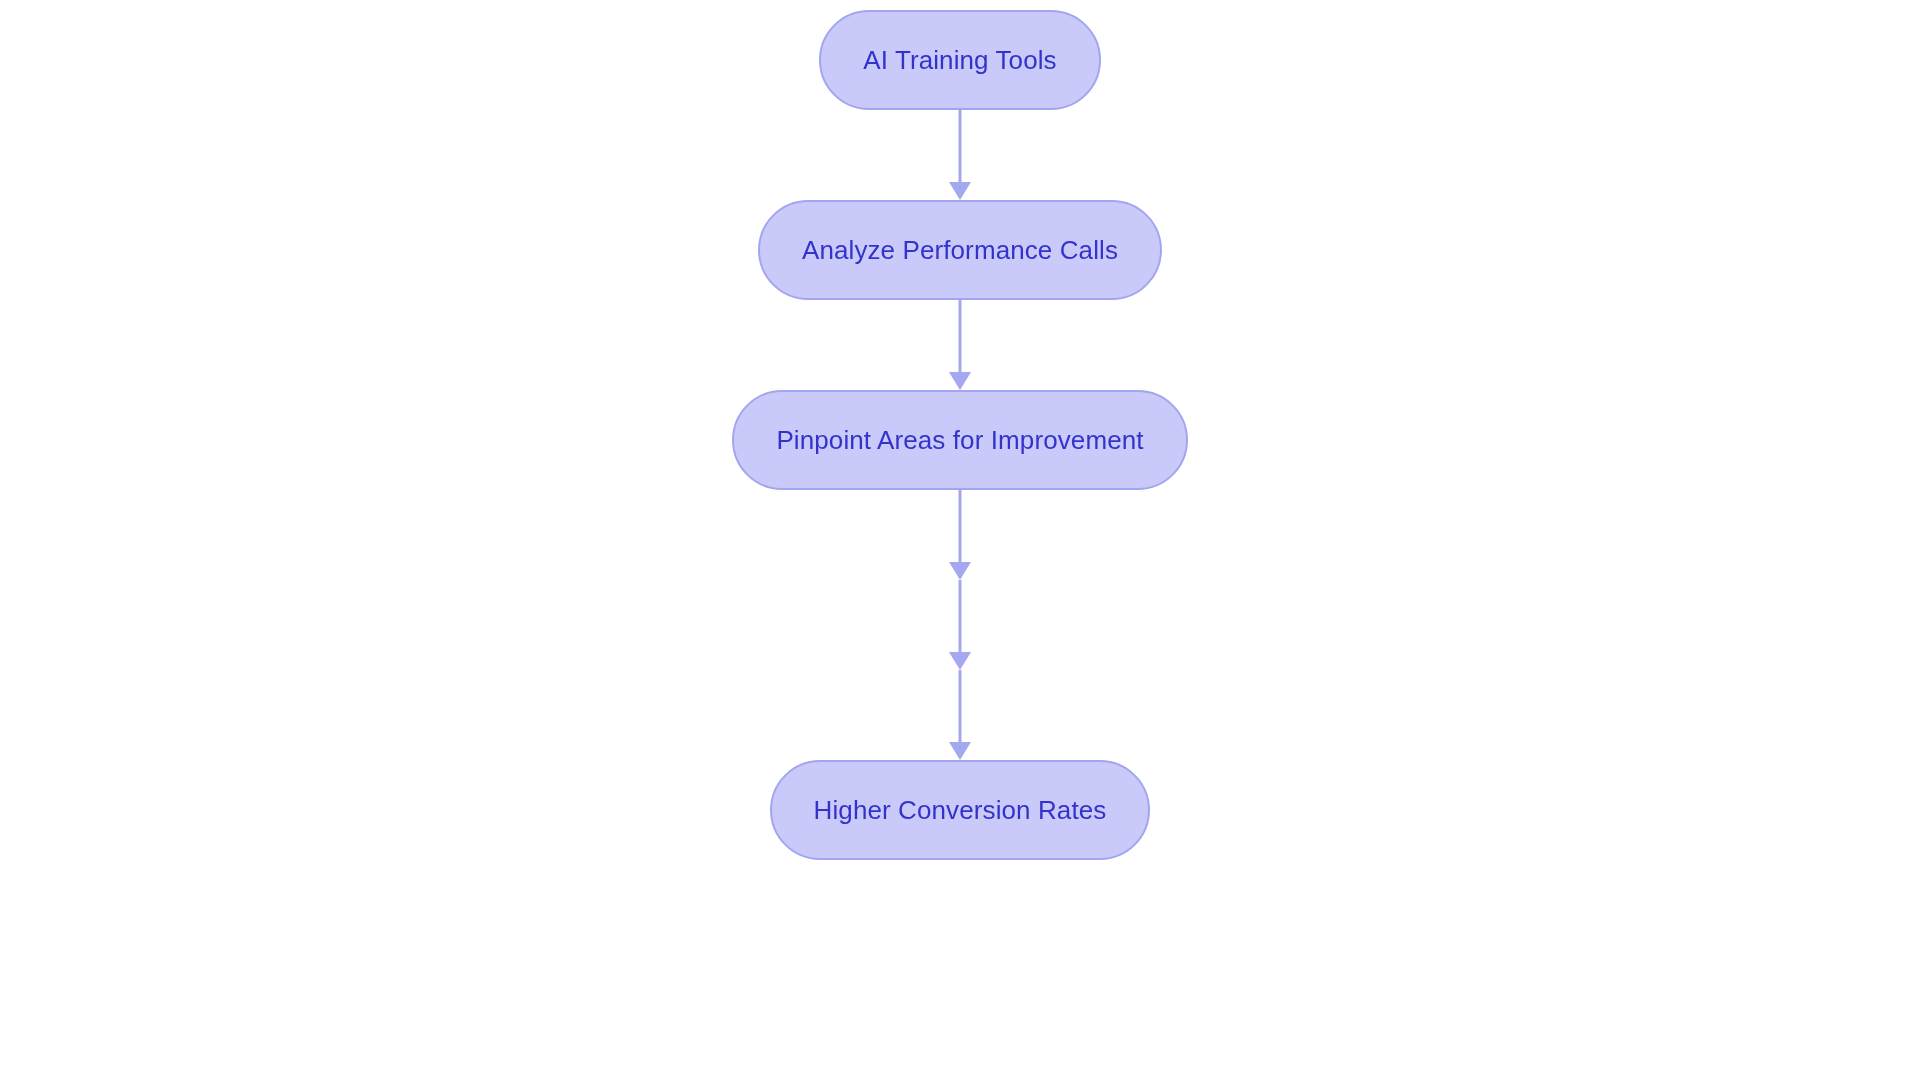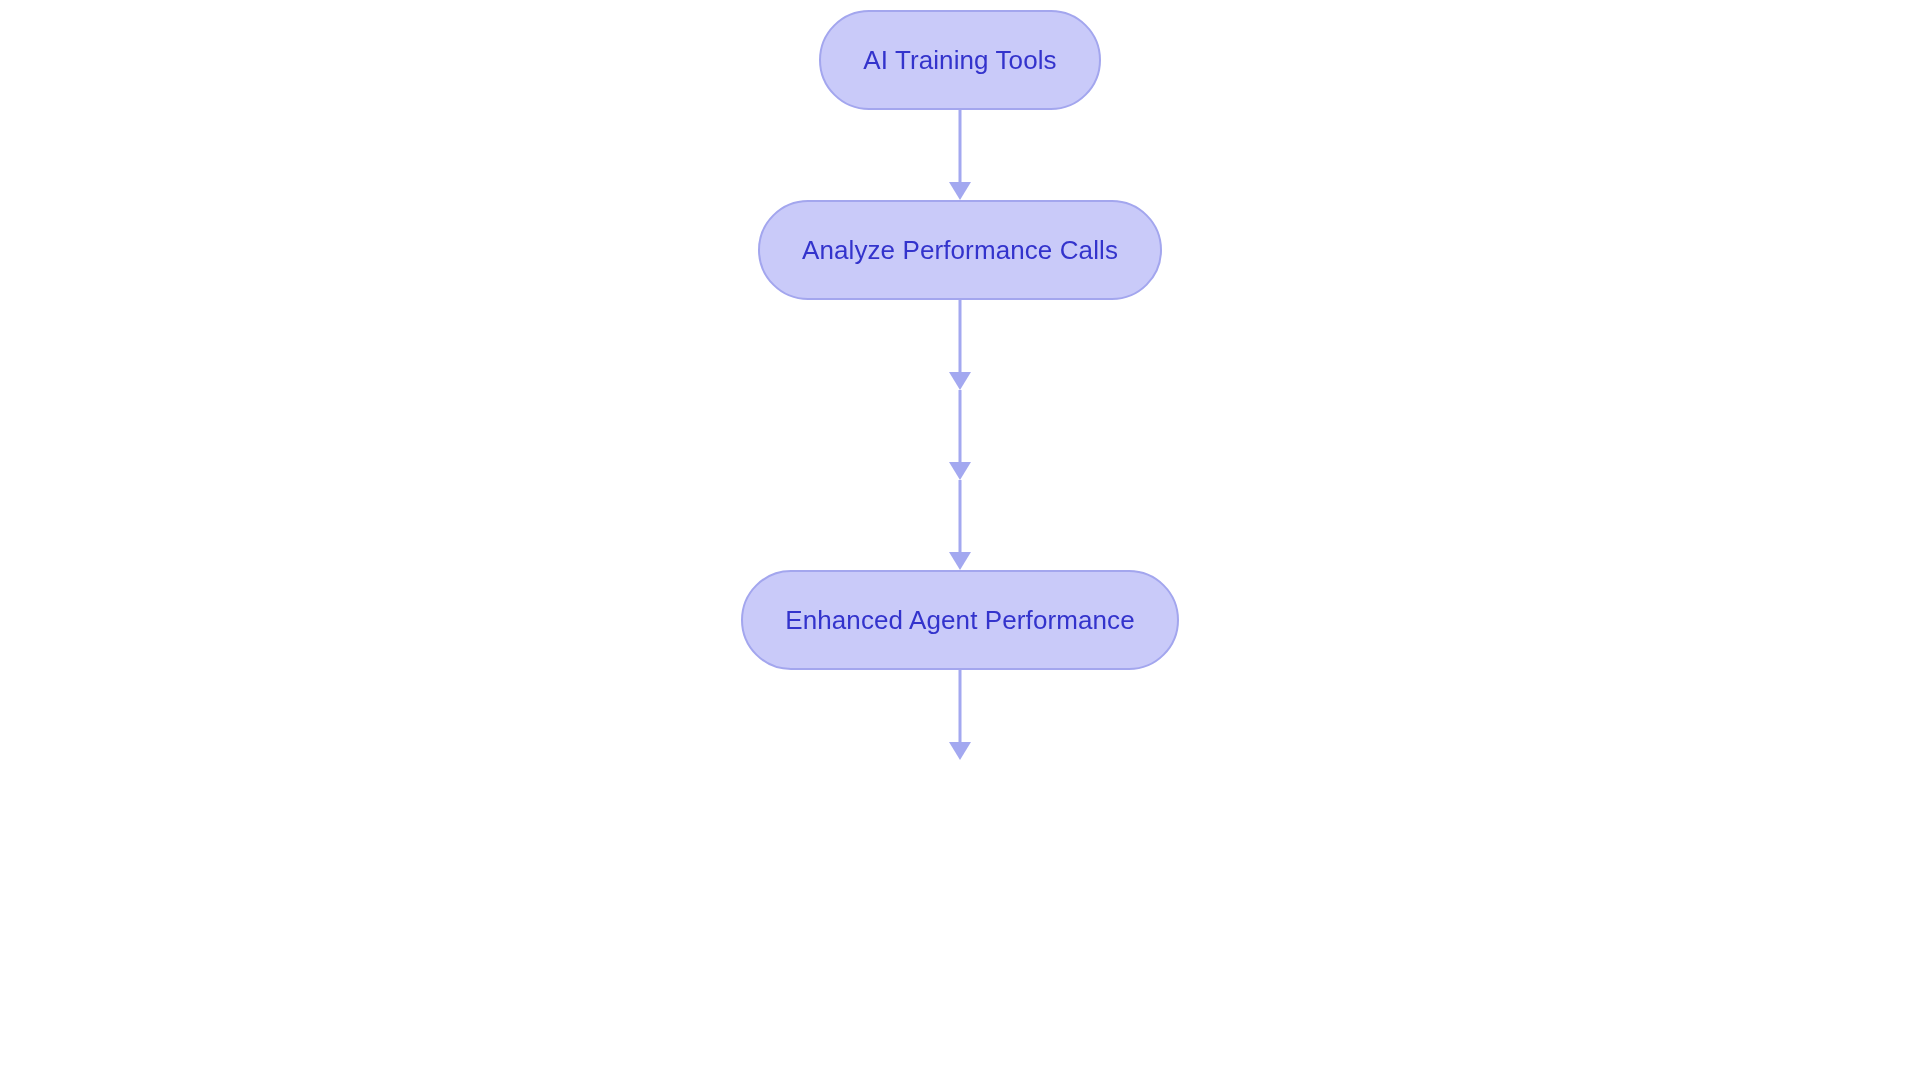--- a/index.html
+++ b/index.html
@@ -105,36 +105,39 @@
 
     <div class="node">
       <span class="node-label">Analyze Performance Calls</span>
     </div>
 
     <div class="connector">
       <div class="conn-line"></div>
       <div class="conn-arrowhead"></div>
     </div>
 
+    <div class="node">
+      <span class="node-label">Pinpoint Areas for Improvement</span>
+    </div>
+
+    <div class="connector">
+      <div class="conn-line"></div>
+      <div class="conn-arrowhead"></div>
+    </div>
+
 
     <div class="connector">
       <div class="conn-line"></div>
       <div class="conn-arrowhead"></div>
     </div>
 
 
     <div class="connector">
       <div class="conn-line"></div>
       <div class="conn-arrowhead"></div>
     </div>
 
     <div class="node">
-      <span class="node-label">Enhanced Agent Performance</span>
+      <span class="node-label">Higher Conversion Rates</span>
     </div>
-
-    <div class="connector">
-      <div class="conn-line"></div>
-      <div class="conn-arrowhead"></div>
-    </div>
-
 
   </div>
 </div>
 
 </body></html>

